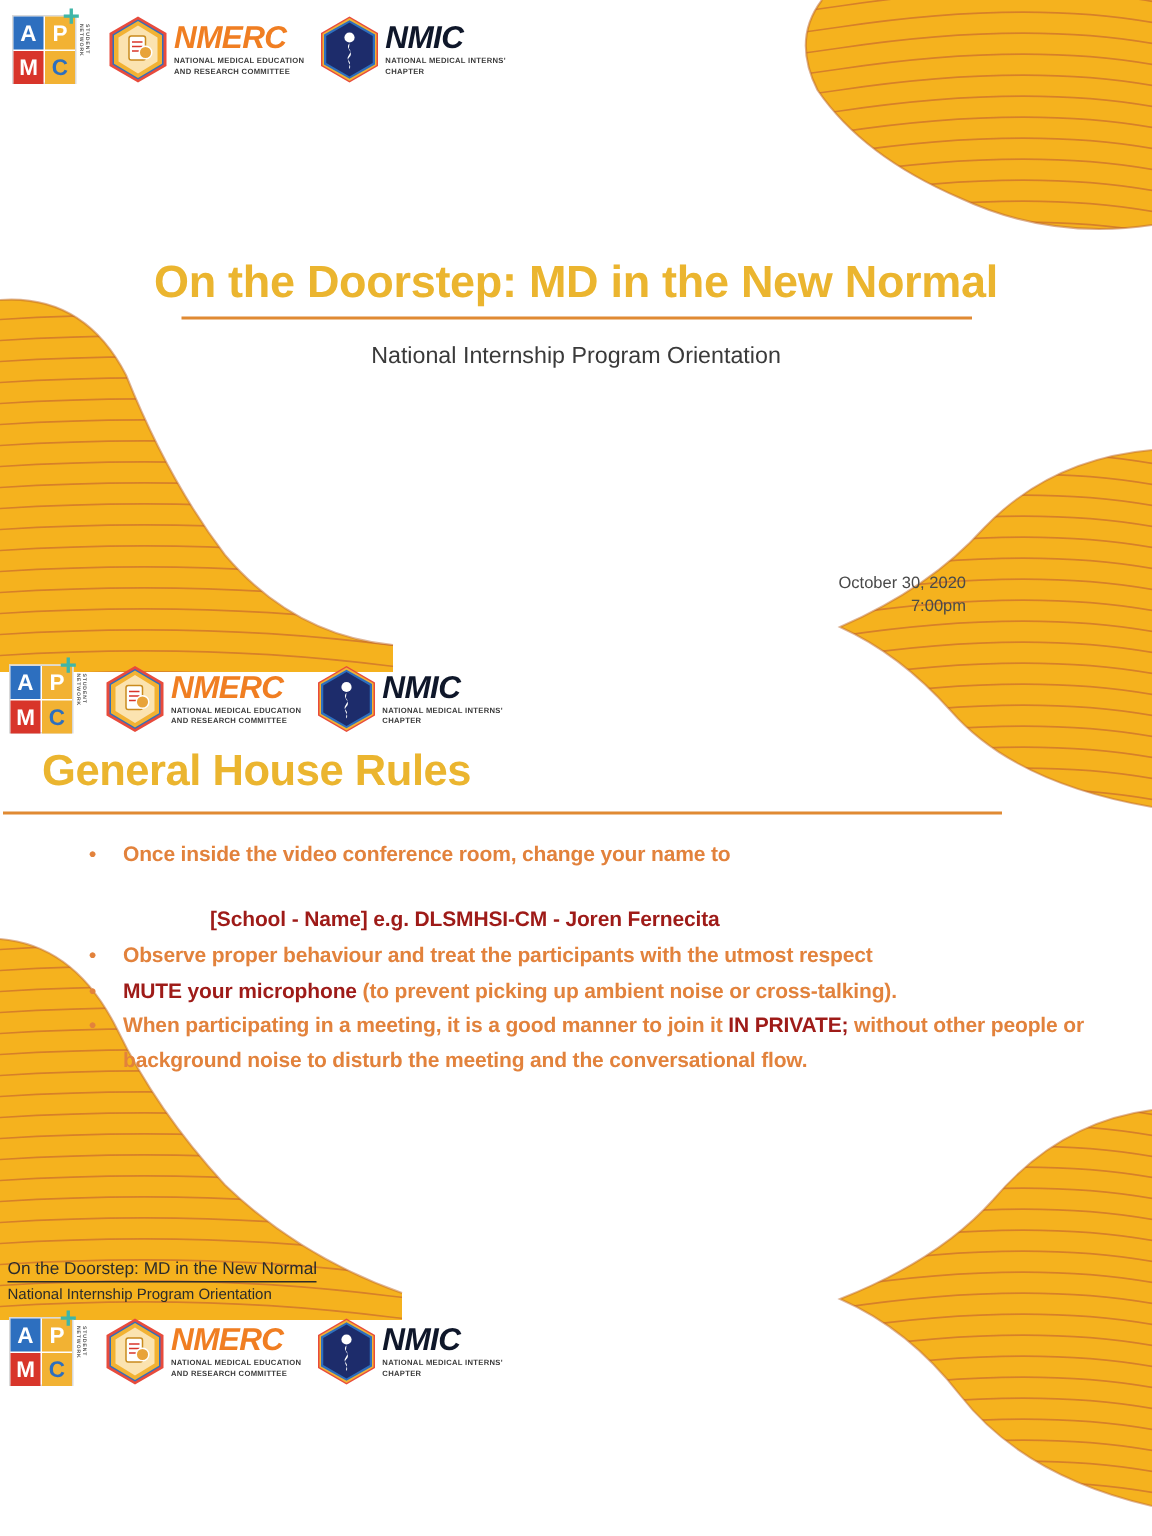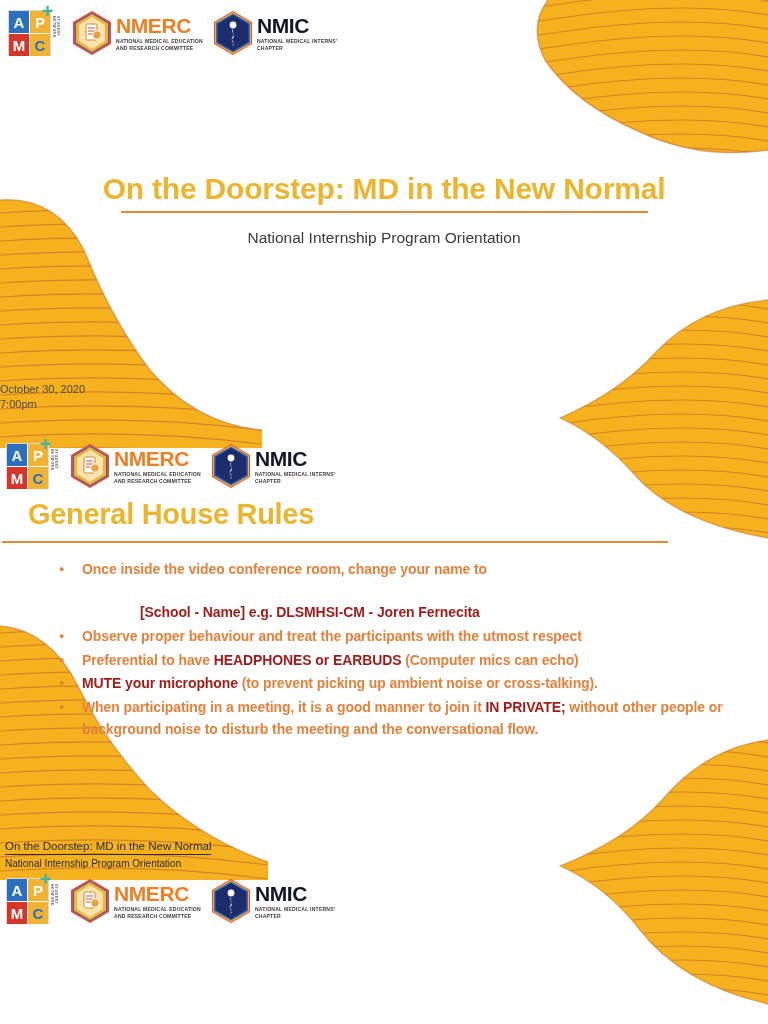--- a/index.html
+++ b/index.html
@@ -107,20 +107,21 @@
     width: 42px;
     height: 46px;
   }
 
   .logo-text { display: flex; flex-direction: column; justify-content: center; }
   .logo-word {
     font-size: 21px;
     font-weight: 800;
     letter-spacing: -0.4px;
     line-height: 1;
+    font-style: italic;
   }
   .logo-word.nmerc { color: #F07E22; }
   .logo-word.nmic  { color: #0f172a; }
   .logo-sub {
     font-size: 5.1px;
     font-weight: 700;
     color: #3b3b3b;
     line-height: 1.35;
     letter-spacing: 0.2px;
     margin-top: 2px;
@@ -158,21 +159,21 @@
     font-size: 15.5px;
     color: #3a3a3a;
     font-weight: 400;
     z-index: 5;
   }
   .hero-date {
     position: absolute;
     left: 0;
     top: 382px;
     width: 644px;
-    text-align: left;
+    text-align: right;
     font-size: 11px;
     color: #4a4a4a;
     line-height: 1.35;
     z-index: 5;
   }
 
   
   .rules-heading {
     position: absolute;
     left: 28px;
@@ -503,23 +504,20 @@
     <li>
       <span>Once inside the video conference room, change your name to</span>
     </li>
     <li class="no-bullet indent">
       <span class="em-dark">[School - Name] e.g. DLSMHSI-CM - Joren Fernecita</span>
     </li>
     <li>
       <span>Observe proper behaviour and treat the participants with the utmost respect</span>
     </li>
     <li>
-      <span>Preferential to have </span><span class="em-dark">HEADPHONES or EARBUDS</span><span> (Computer mics can echo)</span>
-    </li>
-    <li>
       <span class="em-dark">MUTE your microphone</span><span> (to prevent picking up ambient noise or cross-talking).</span>
     </li>
     <li>
       <span>When participating in a meeting, it is a good manner to join it </span><span class="em-dark">IN PRIVATE;</span><span> without other people or background noise to disturb the meeting and the conversational flow.</span>
     </li>
   </ul>
 
   <div class="footer-caption">
     <div class="fc-title">On the Doorstep: MD in the New Normal</div>
     <div class="fc-sub">National Internship Program Orientation</div>

